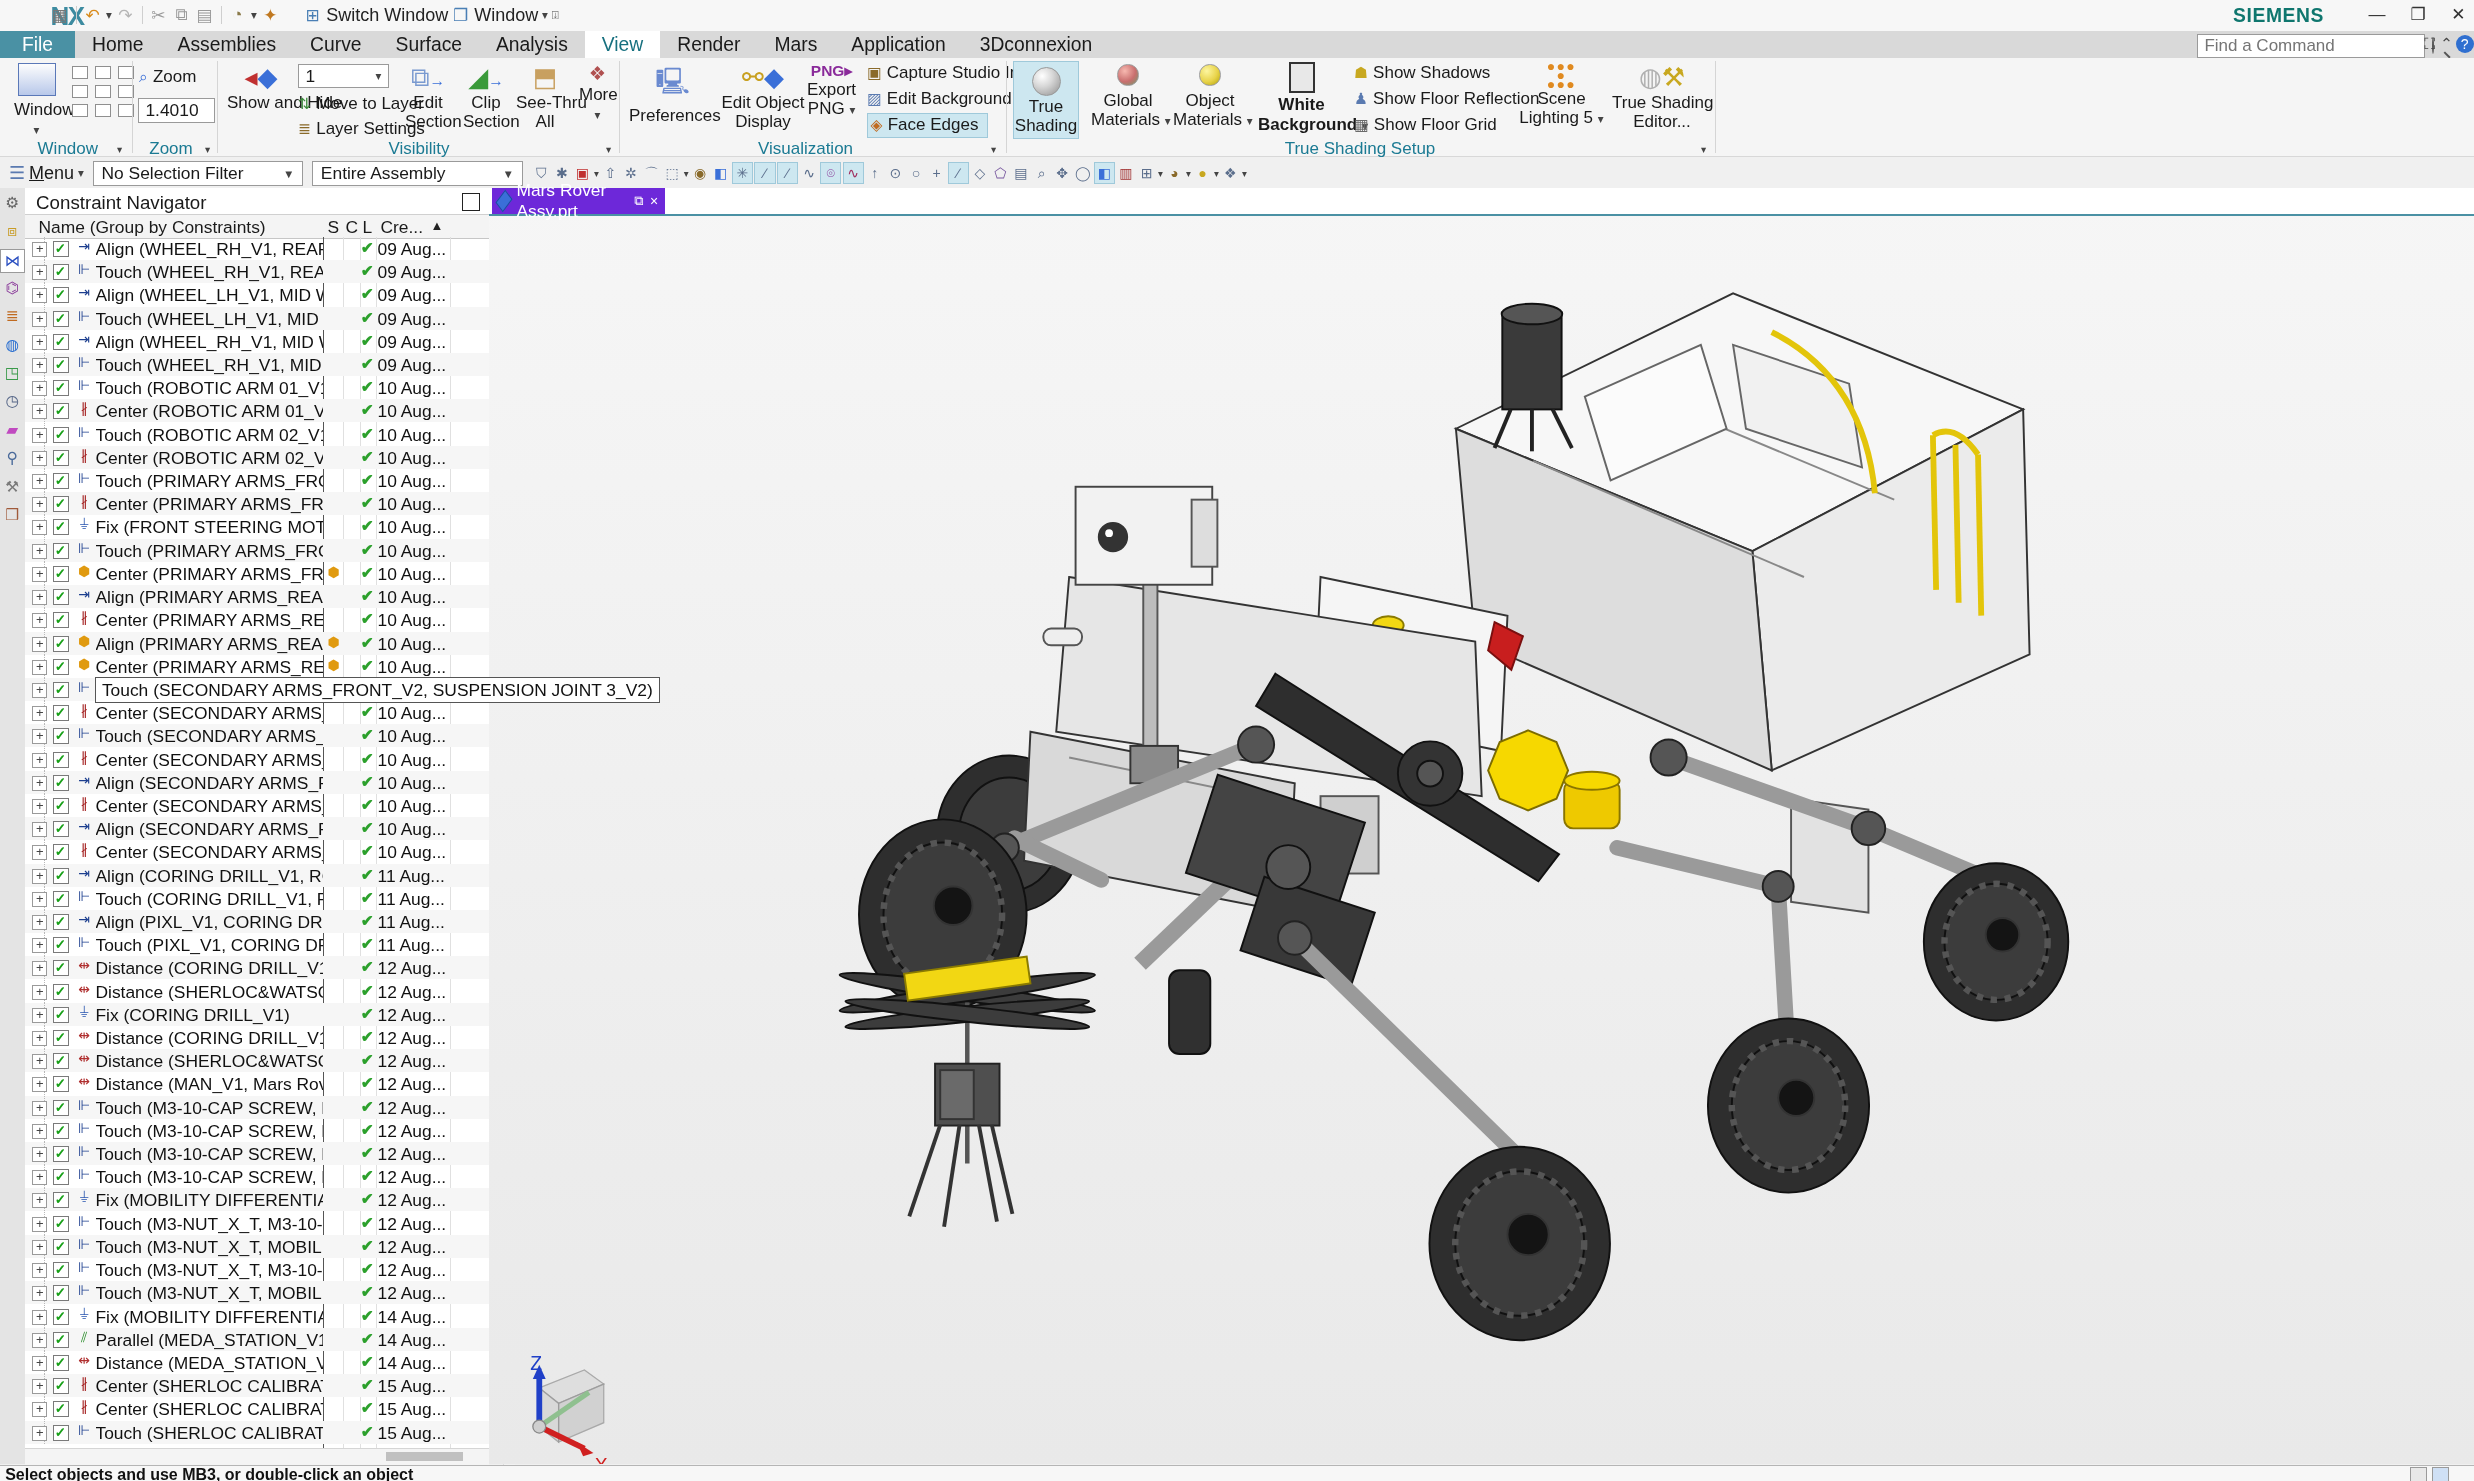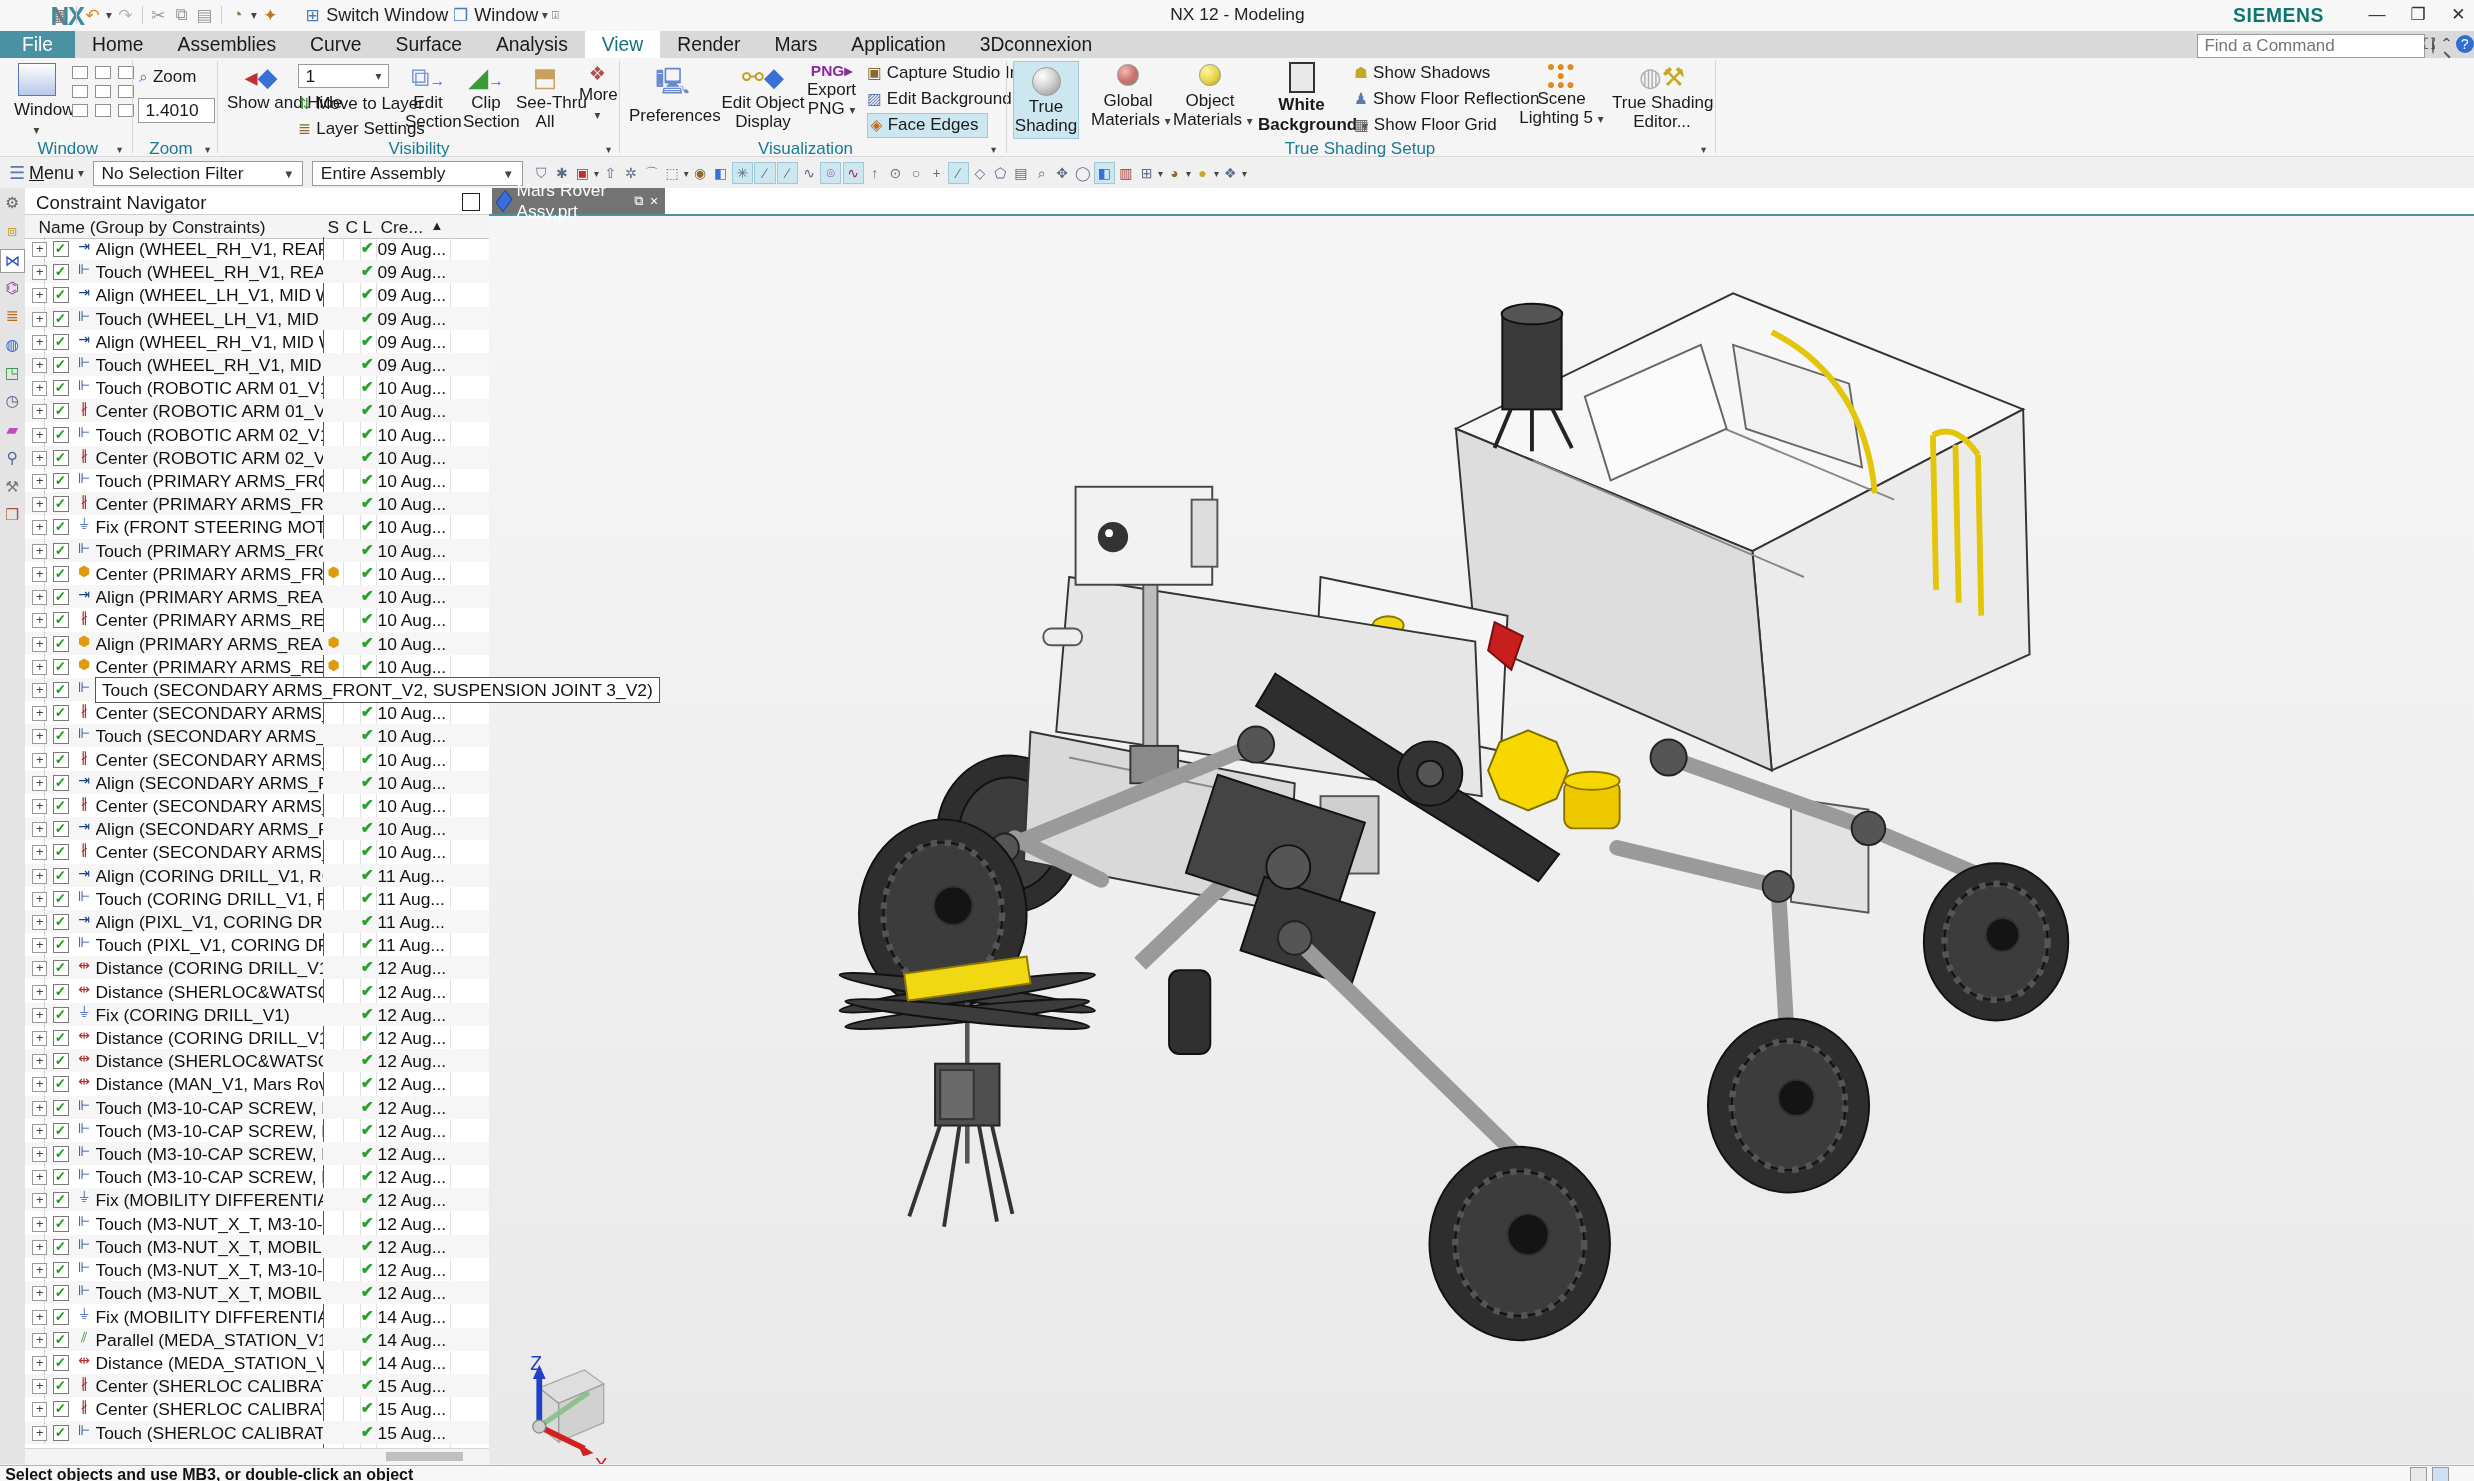--- a/index.html
+++ b/index.html
@@ -79,21 +79,21 @@
   .col-l{position:absolute;left:335px;top:1.9px;width:15.5px;text-align:center;color:#2ca02c;font-size:15.5px;font-weight:bold;}
   .col-date{position:absolute;left:353px;top:1.9px;width:71px;white-space:nowrap;color:#111;}
   .tip-box{position:absolute;left:70px;top:-1.3px;height:24.5px;line-height:24.5px;background:#fff;border:1.3px solid #555;padding:0 6.4px;white-space:nowrap;z-index:30;color:#111;}
   #v-scroll{left:478px;top:49px;width:11px;height:1395px;background:#f2f2f2;border-left:0.6px solid #ddd;}
   #v-thumb{left:1.9px;top:380px;width:6.4px;height:425px;background:#a9a9a9;border-radius:2.6px;}
   #h-scroll{left:0px;top:1260px;width:464px;height:17px;background:#f4f4f4;border-top:0.6px solid #d5d5d5;}
   #h-thumb{left:361px;top:3.2px;width:77px;height:9px;background:#c0c0c0;}
   
   #viewport{left:489px;top:188px;width:1986px;height:1276px;background:linear-gradient(#f6f6f6,#e9e9e9);}
   #vp-tabstrip{left:0;top:0;width:1986px;height:26px;background:#ffffff;border-bottom:2.6px solid #4a91a4;}
-  #vp-tab{left:2.6px;top:0;width:173px;height:26px;background:#737373;color:#fff;font-size:17.4px;display:flex;align-items:center;gap:6.4px;padding:0 6.4px;box-sizing:border-box;}
+  #vp-tab{left:2.6px;top:0;width:173px;height:26px;background:#6d28d9;color:#fff;font-size:17.4px;display:flex;align-items:center;gap:6.4px;padding:0 6.4px;box-sizing:border-box;}
   .cube-ico{width:14px;height:14px;background:#3a6fd8;transform:rotate(45deg) skew(8deg,8deg);border:1.3px solid #1d47a0;}
   #vp-canvas{left:0;top:28px;width:1986px;height:1248px;}
   
   #statusbar{left:0;top:1465px;width:2475px;height:17px;background:#f7f7f7;border-top:1.3px solid #b5b5b5;}
   #status-msg{left:5.2px;top:0px;font-size:16px;font-weight:bold;color:#111;}
   .st-ico{top:1.3px;width:15.5px;height:13px;border:1.3px solid #9a9a9a;background:#e8e8e8;}
 </style>
 </head>
 <body>
 
@@ -119,21 +119,20 @@
     <div class="abs qat" style="left:303px;">
       <span class="qat-ico" style="color:#4a7fb5;">⊞</span>
       <span class="qat-lbl">Switch Window</span>
     </div>
     <div class="abs qat" style="left:451px;">
       <span class="qat-ico" style="color:#4a7fb5;">❐</span>
       <span class="qat-lbl">Window</span>
       <span class="caret">▾</span>
       <span class="caret">⍗</span>
     </div>
-    <div class="abs" id="app-title">NX 12 - Modeling</div>
     <div class="abs" id="brand">SIEMENS</div>
     <div class="abs winbtn" style="right:84px;">—</div>
     <div class="abs winbtn" style="right:43px;">❐</div>
     <div class="abs winbtn" style="right:2.6px;">✕</div>
   </div>
 
   <div class="abs" id="tabrow">
     <div id="tabs">
         <div class="tab file">File</div>
         <div class="tab">Home</div>

